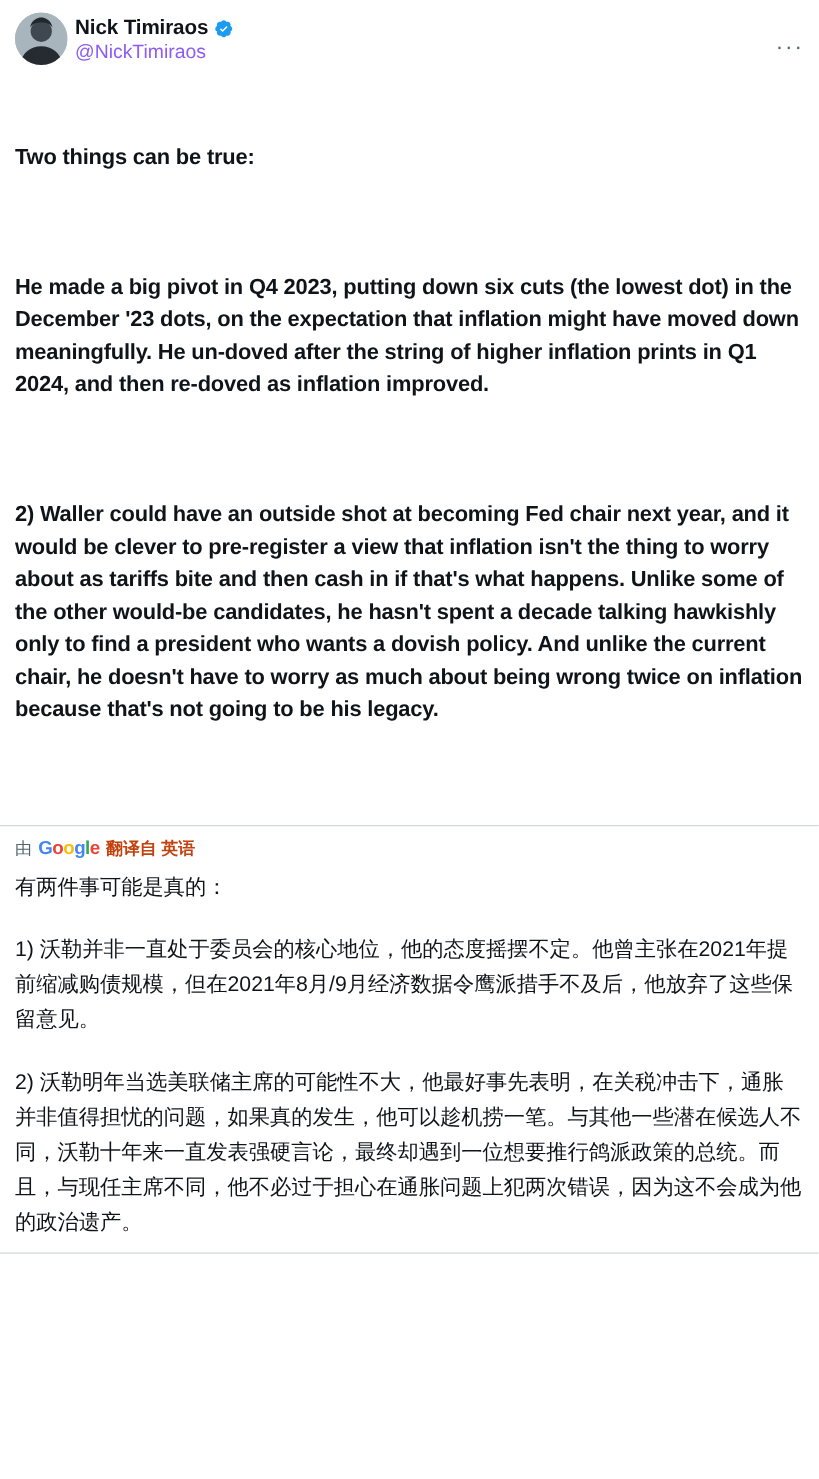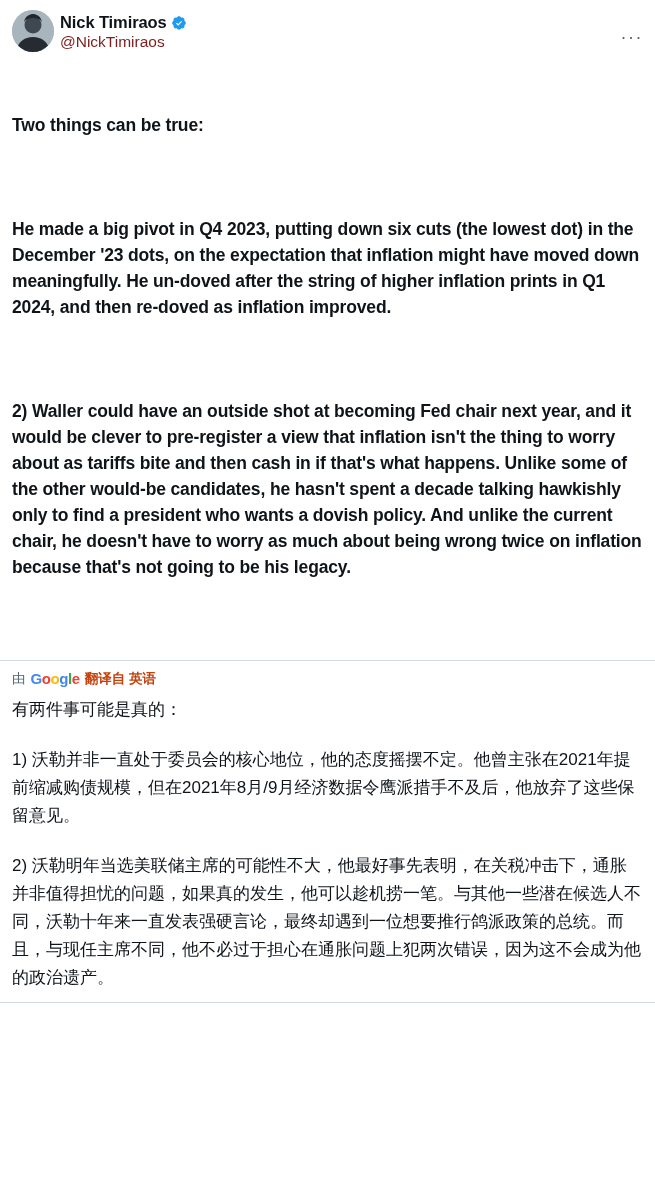--- a/index.html
+++ b/index.html
@@ -55,21 +55,21 @@
     letter-spacing: -0.1px;
   }
   .verified {
     width: 16px;
     height: 16px;
     flex: 0 0 16px;
     display: inline-block;
   }
   .handle {
     font-size: 15.5px;
-    color: #7f1d1d;
+    color: #8b5cf6;
     margin-top: 1px;
     display: block;
   }
   .more-btn {
     flex: 0 0 auto;
     width: 30px;
     height: 24px;
     color: #536471;
     font-size: 18px;
     line-height: 18px;

